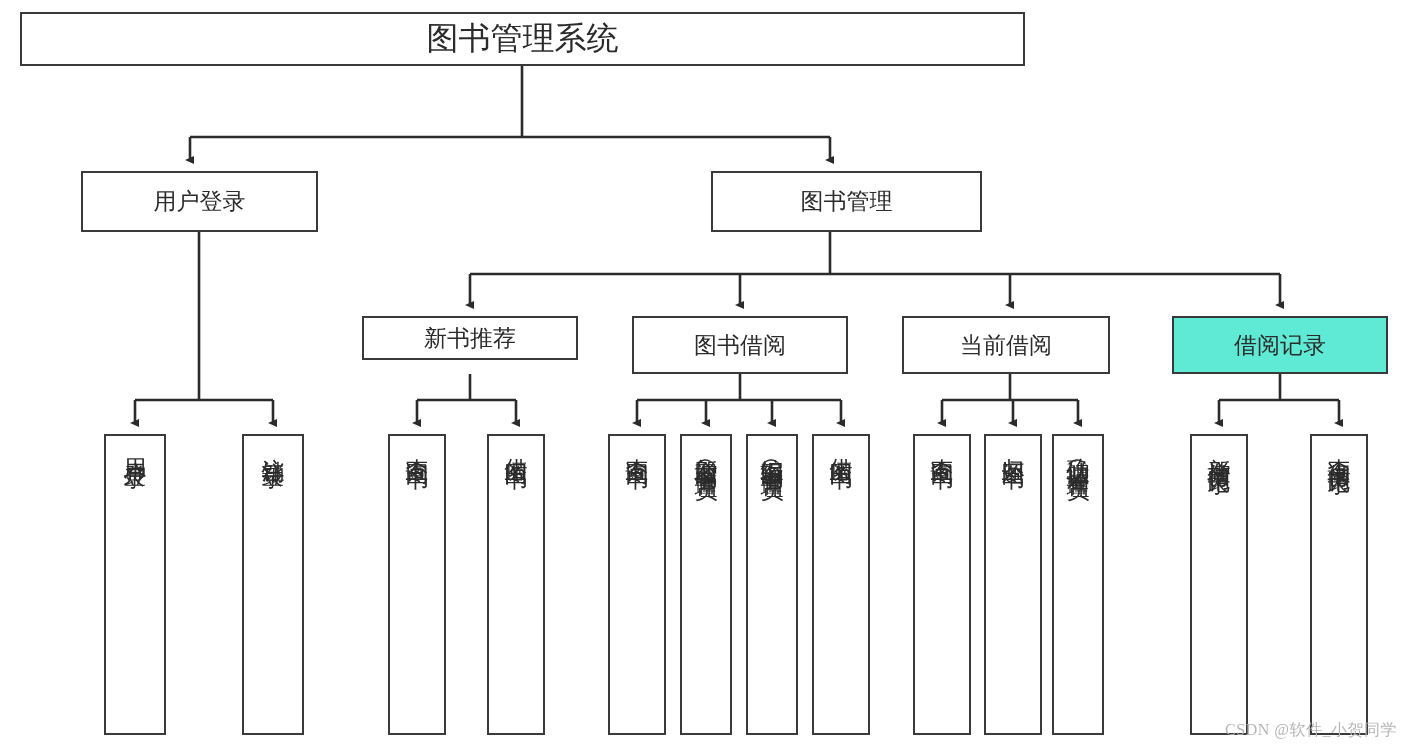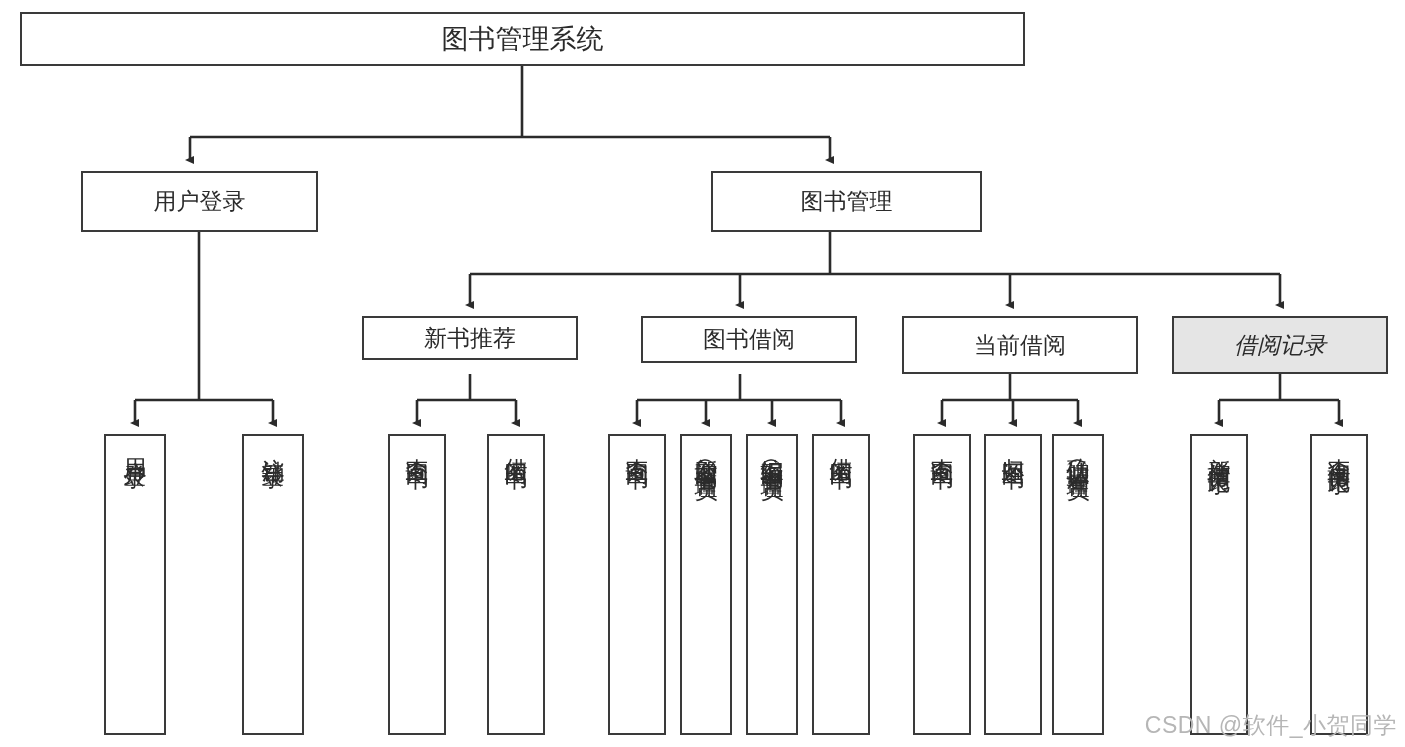--- a/index.html
+++ b/index.html
@@ -38,46 +38,47 @@
     color: #2b2b2b;
     text-align: center;
     line-height: 1.22;
     white-space: nowrap;
   }
   
   .node.horiz .label {
     font-size: 23px;
   }
   .node.root .label {
-    font-size: 27px;
+    font-size: 32px;
   }
   
   .node.vert {
     align-items: flex-start;
     padding-top: 4px;
   }
   .node.vert .label {
     writing-mode: vertical-rl;
     text-orientation: upright;
     font-size: 23px;
     letter-spacing: 3px;
     line-height: 1;
     white-space: nowrap;
     text-align: left;
   }
   .watermark {
     position: absolute;
     right: 8px;
     bottom: 6px;
-    font-size: 23px;
+    font-size: 16px;
     color: #b6b6b6;
     letter-spacing: 0.5px;
     z-index: 6;
     white-space: nowrap;
     pointer-events: none;
+    font-family: Liberation Serif, serif;
   }
 </style>
 </head>
 <body>
 
 <div id="canvas">
 
   <svg class="edges" viewBox="0 0 1405 747" xmlns="http://www.w3.org/2000/svg">
     <defs>
       <marker id="arrow" markerWidth="10" markerHeight="10" refX="5" refY="5" orient="auto" markerUnits="userSpaceOnUse">
@@ -136,27 +137,27 @@
   <div class="node horiz" style="left: 81px; top: 171px; width: 237px; height: 61px; border-color: rgb(58, 58, 58); background: rgb(255, 255, 255);">
     <span class="label" style="color: rgb(43, 43, 43);">用户登录</span>
   </div>
   <div class="node horiz" style="left: 711px; top: 171px; width: 271px; height: 61px; border-color: rgb(58, 58, 58); background: rgb(255, 255, 255);">
     <span class="label" style="color: rgb(43, 43, 43);">图书管理</span>
   </div>
 
   <div class="node horiz" style="left: 362px; top: 316px; width: 216px; height: 44px; border-color: rgb(58, 58, 58); background: rgb(255, 255, 255);">
     <span class="label" style="color: rgb(43, 43, 43);">新书推荐</span>
   </div>
-  <div class="node horiz" style="left: 632px; top: 316px; width: 216px; height: 47px; border-color: rgb(58, 58, 58); background: rgb(255, 255, 255); margin-left: 9px;">
+  <div class="node horiz" style="left: 632px; top: 316px; width: 216px; height: 58px; border-color: rgb(58, 58, 58); background: rgb(255, 255, 255);">
     <span class="label" style="color: rgb(43, 43, 43);">图书借阅</span>
   </div>
-  <div class="node horiz" style="left: 902px; top: 316px; width: 236px; height: 58px; border-color: rgb(58, 58, 58); background: rgb(255, 255, 255);">
+  <div class="node horiz" style="left: 902px; top: 316px; width: 208px; height: 58px; border-color: rgb(58, 58, 58); background: rgb(255, 255, 255);">
     <span class="label" style="color: rgb(43, 43, 43);">当前借阅</span>
   </div>
-  <div class="node horiz" style="left: 1172px; top: 316px; width: 216px; height: 58px; border-color: rgb(58, 58, 58); background: #e5e5e5; font-style: italic;">
+  <div class="node horiz" style="left: 1172px; top: 316px; width: 216px; height: 58px; border-color: rgb(58, 58, 58); background: #5eead4;">
     <span class="label" style="color: rgb(43, 43, 43);">借阅记录</span>
   </div>
 
   <div class="node vert" style="left: 104px; top: 434px; width: 62px; height: 301px; border-color: rgb(58, 58, 58); background: rgb(255, 255, 255);">
     <span class="label" style="color: rgb(43, 43, 43);">用户登录</span>
   </div>
   <div class="node vert" style="left: 242px; top: 434px; width: 62px; height: 301px; border-color: rgb(58, 58, 58); background: rgb(255, 255, 255);">
     <span class="label" style="color: rgb(43, 43, 43);">注销登录</span>
   </div>
   <div class="node vert" style="left: 388px; top: 434px; width: 58px; height: 301px; border-color: rgb(58, 58, 58); background: rgb(255, 255, 255);">

